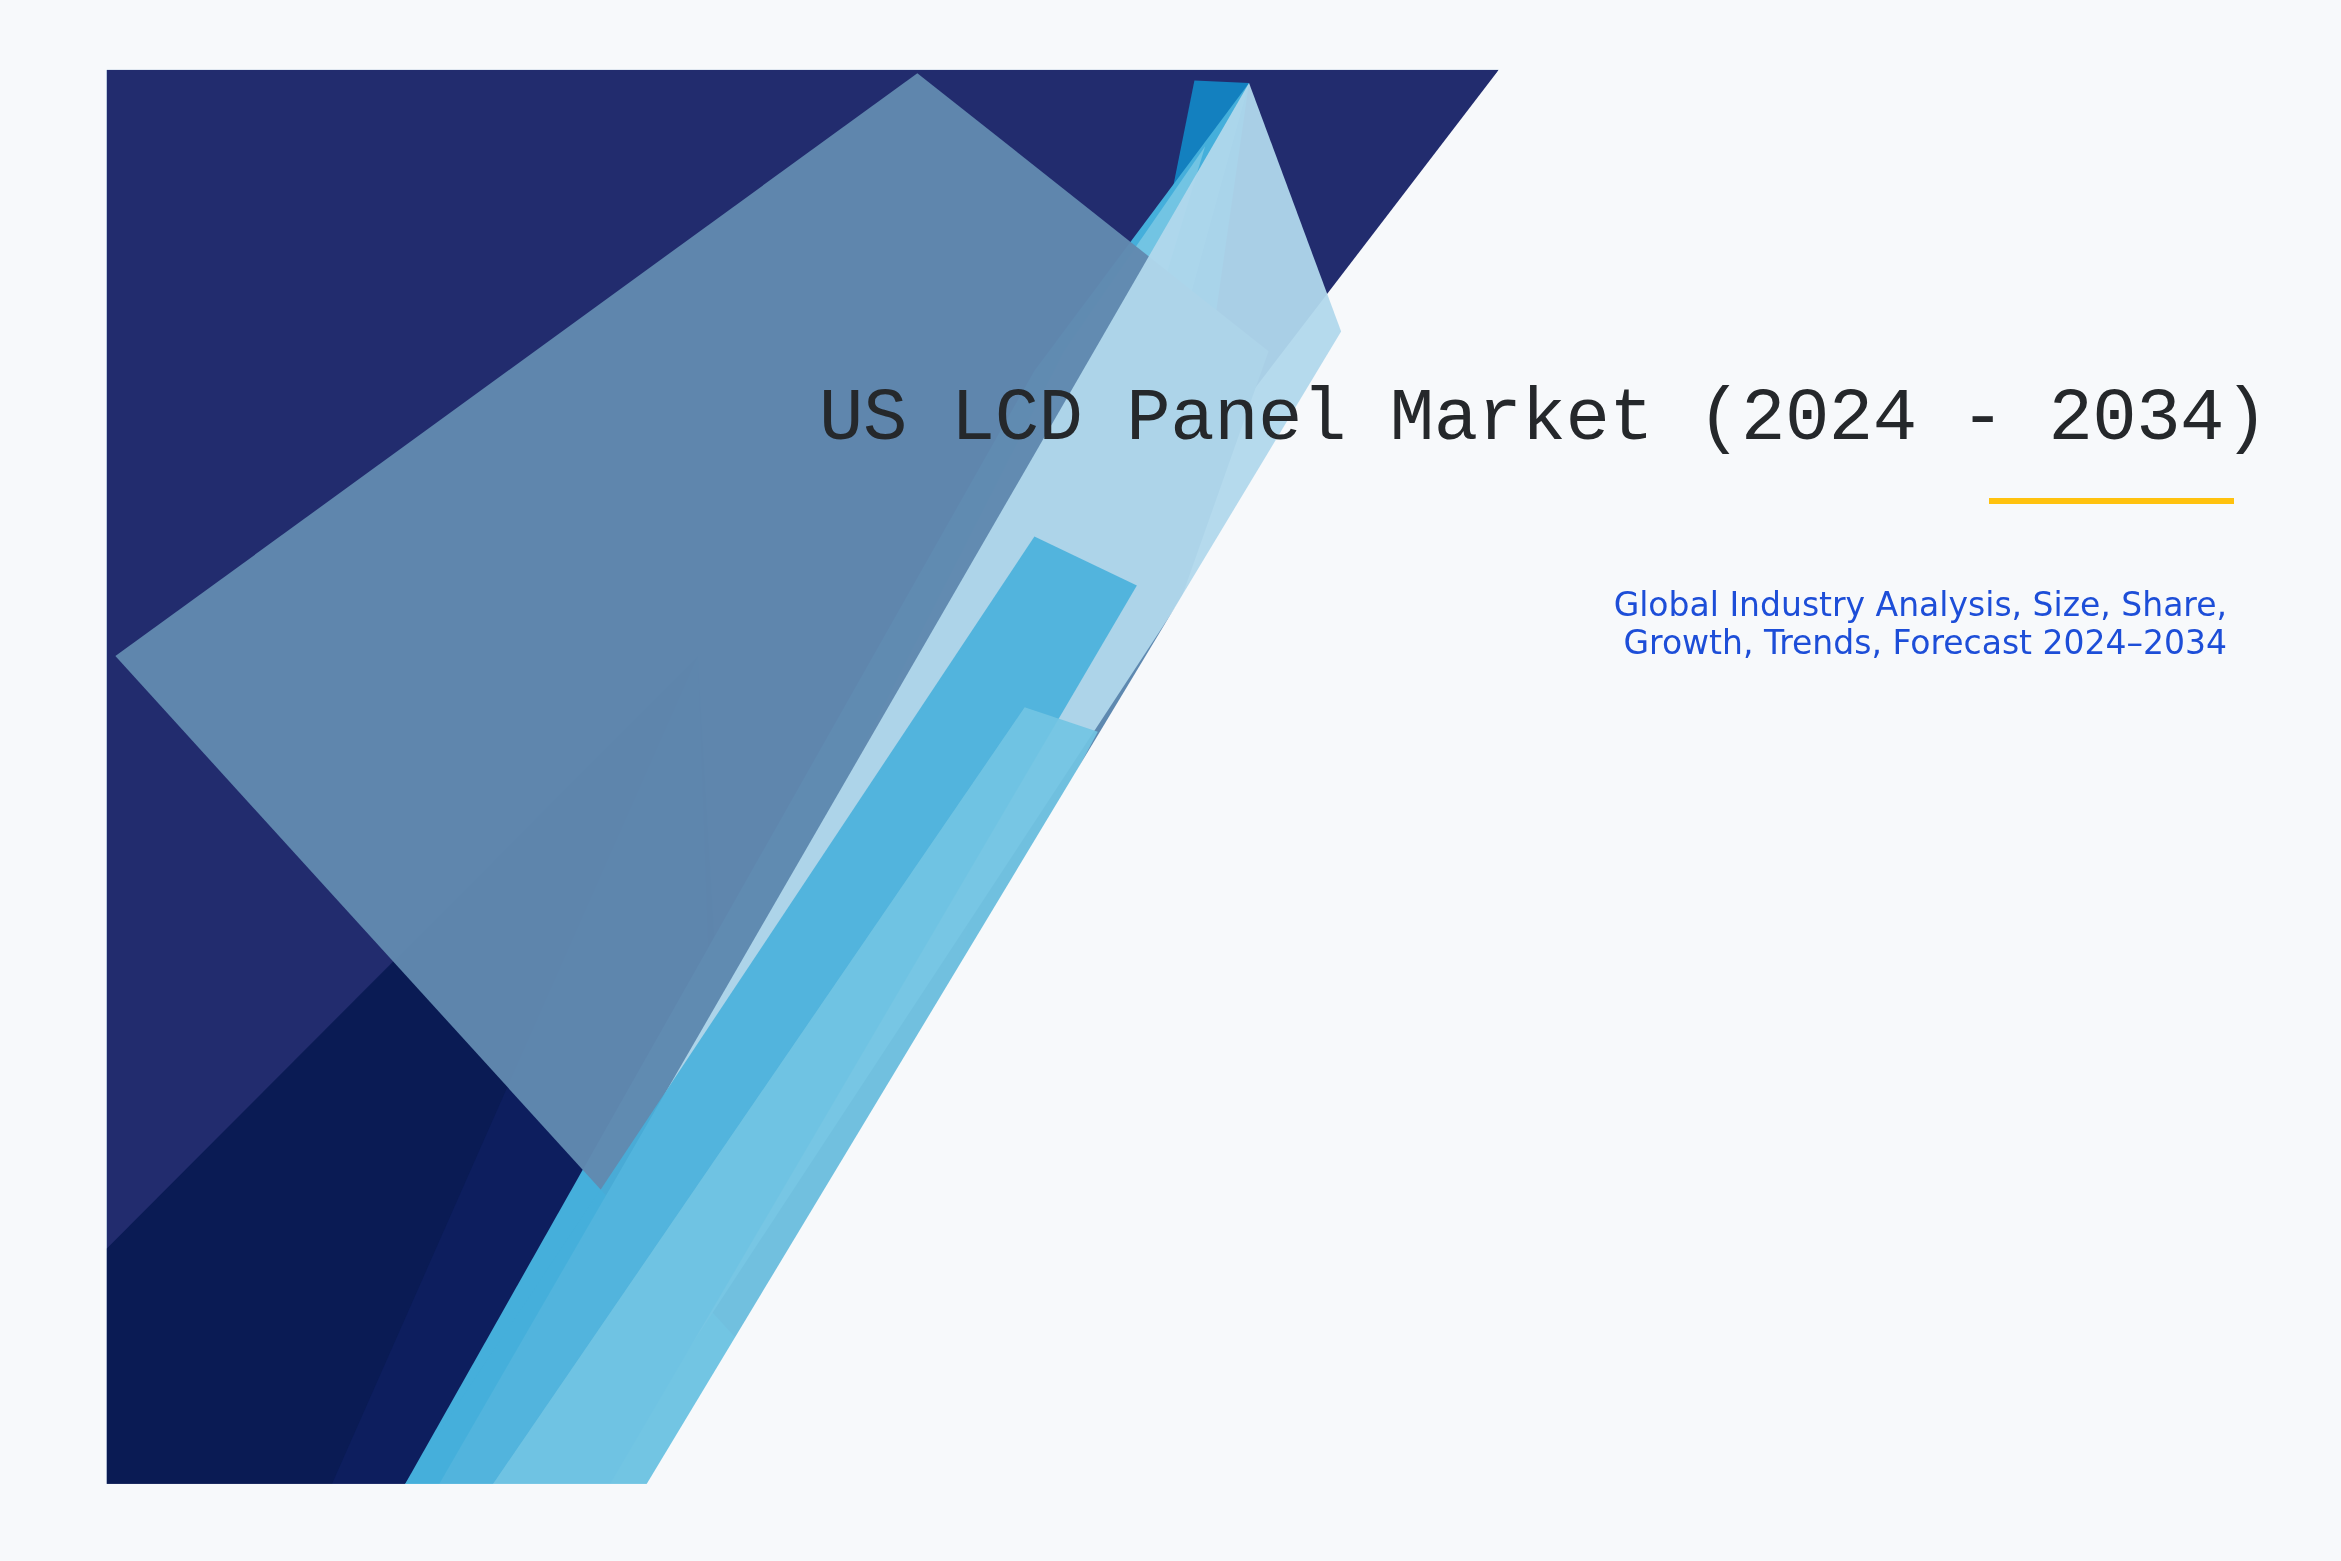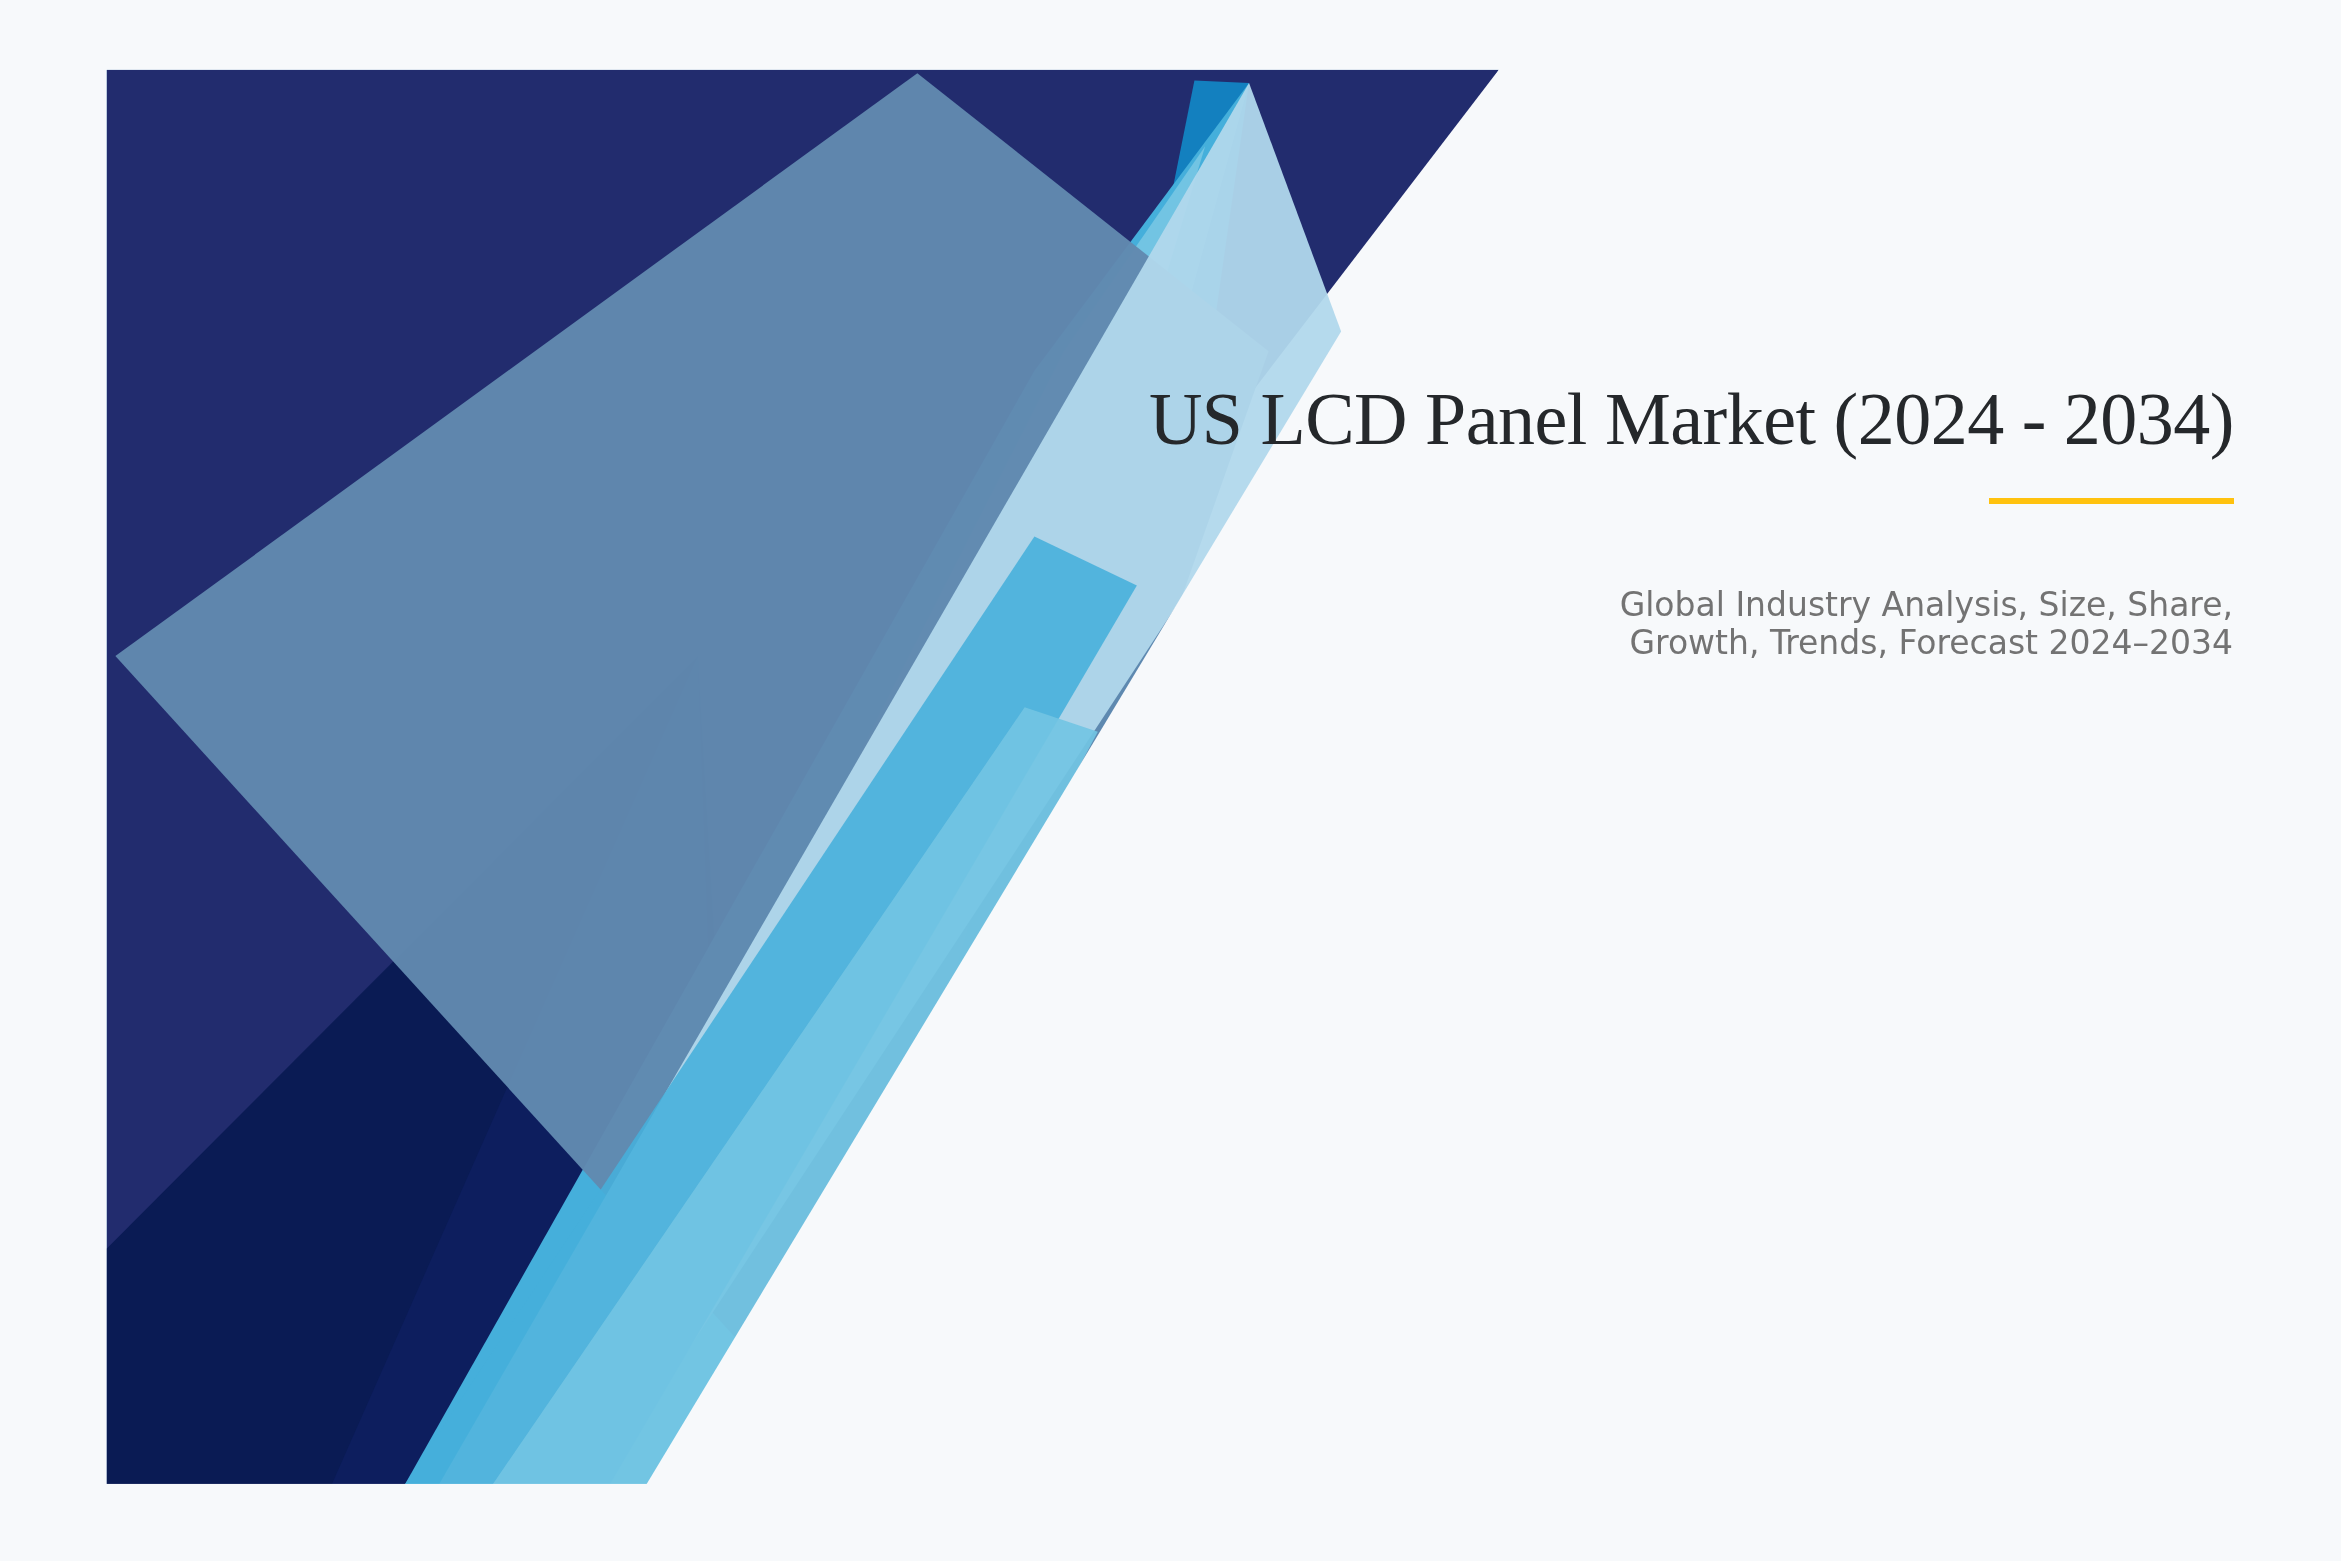--- a/index.html
+++ b/index.html
@@ -40,48 +40,48 @@
   .title-block {
     position: absolute;
     right: 108px;
     top: 376px;
     width: 1415px;
     text-align: right;
   }
 
   .cover-title {
     margin: 0;
-    font-family: Liberation Serif, serif;
+    font-family: Liberation Mono, monospace;
     font-weight: 400;
     font-size: 74px;
     line-height: 1.18;
     letter-spacing: -0.5px;
     color: #25282B;
     white-space: nowrap;
   }
 
   .accent-rule-wrap {
     margin-top: 35px;
     display: flex;
     justify-content: flex-end;
   }
   .accent-rule {
     width: 245px;
     height: 5.4px;
     background: #FFC20E;
   }
 
   .cover-subtitle {
-    margin: 1px;
+    margin: 7px;
     margin-top: 82px;
     font-family: "DejaVu Sans", sans-serif;
     font-weight: 400;
     font-size: 33px;
     line-height: 1.16;
-    color: #737373;
+    color: #1d4ed8;
     white-space: pre-line;
   }
 </style>
 </head>
 <body>
 
 <div class="cover-slide">
 
   <div class="artwork">
     <svg viewBox="0 0 4800 3200" width="2342" height="1561" xmlns="http://www.w3.org/2000/svg">

